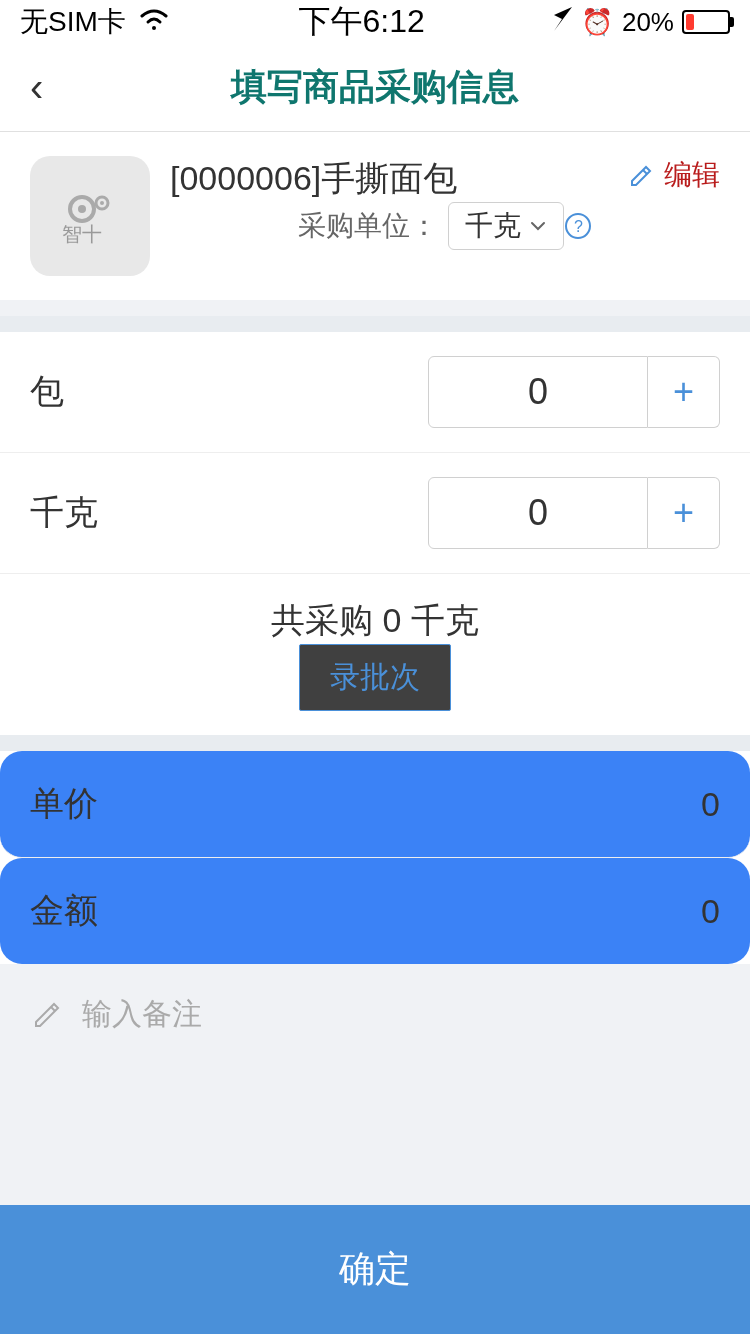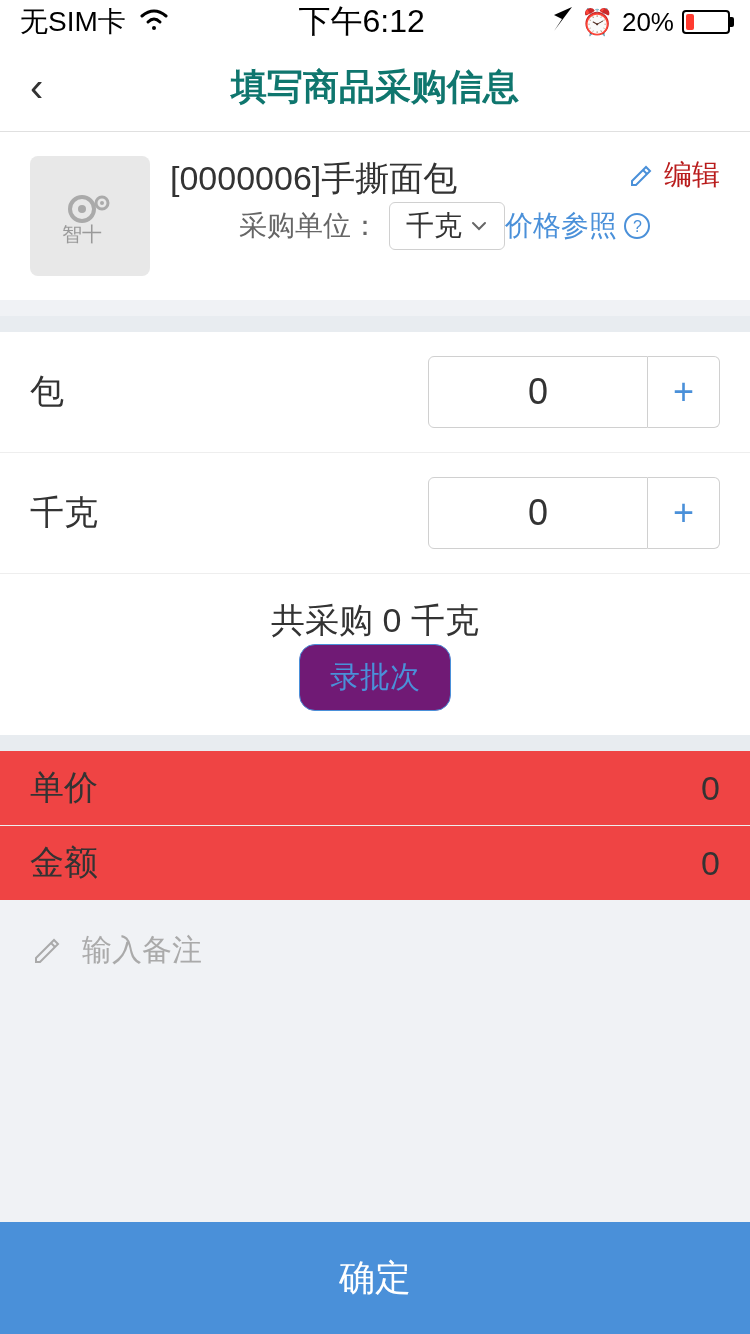--- a/index.html
+++ b/index.html
@@ -84,21 +84,21 @@
       padding: 24px 30px;
       display: flex;
       align-items: flex-start;
       gap: 20px;
       margin-bottom: 16px;
     }
     .product-image {
       width: 120px;
       height: 120px;
       background: #e8e8e8;
-      border-radius: 8px;
+      border-radius: 20px;
       display: flex;
       align-items: center;
       justify-content: center;
       flex-shrink: 0;
       color: #aaa;
       font-size: 28px;
     }
     .product-info {
       flex: 1;
     }
@@ -215,36 +215,37 @@
       padding: 24px 26px;
       background: #fff;
       flex-direction: column;
     }
     .summary-text {
       font-size: 34px;
       color: #333;
     }
     .batch-btn {
       border: 1px solid #4a90d9;
-      border-radius: 16px;
+      border-radius: 2px;
       padding: 12px 30px;
       font-size: 30px;
       color: #4a90d9;
-      background: #701a75;
+      background: #404040;
       cursor: pointer;
     }
 
     
     .price-row {
       display: flex;
       align-items: center;
       justify-content: space-between;
-      padding: 14px 30px;
+      padding: 30px 30px;
       border-bottom: 1px solid #eeeeee;
-      background: #ef4444;
+      background: #3b82f6;
+      border-radius: 22px;
     }
     .price-row-label {
       font-size: 34px;
       color: #333;
     }
     .price-value {
       font-size: 34px;
       color: #333;
     }
 
@@ -264,21 +265,21 @@
       align-items: center;
       gap: 12px;
     }
 
     
     .confirm-btn {
       position: fixed;
       bottom: 0;
       left: 0;
       width: 750px;
-      height: 112px;
+      height: 129px;
       background: #4a90d9;
       display: flex;
       align-items: center;
       justify-content: center;
       font-size: 36px;
       color: #fff;
       cursor: pointer;
     }
 
     .bottom-space {
@@ -344,21 +345,20 @@
       <div style="display:flex;align-items:center;">
         <span class="unit-label">采购单位：</span>
         <div class="unit-select">
           <span>千克</span>
           <svg width="18" height="18" viewBox="0 0 18 18" fill="none">
             <path d="M3 6 L9 12 L15 6" stroke="#666" stroke-width="2" stroke-linecap="round"></path>
           </svg>
         </div>
       </div>
       <div class="price-ref">
-        <span>价格参照</span>
         <svg width="28" height="28" viewBox="0 0 28 28" fill="none">
           <circle cx="14" cy="14" r="12" stroke="#4a90d9" stroke-width="2"></circle>
           <text x="10" y="20" font-size="16" fill="#4a90d9" font-family="sans-serif">?</text>
         </svg>
       </div>
     </div>
   </div>
 </div>
 
 <div class="divider"></div>

